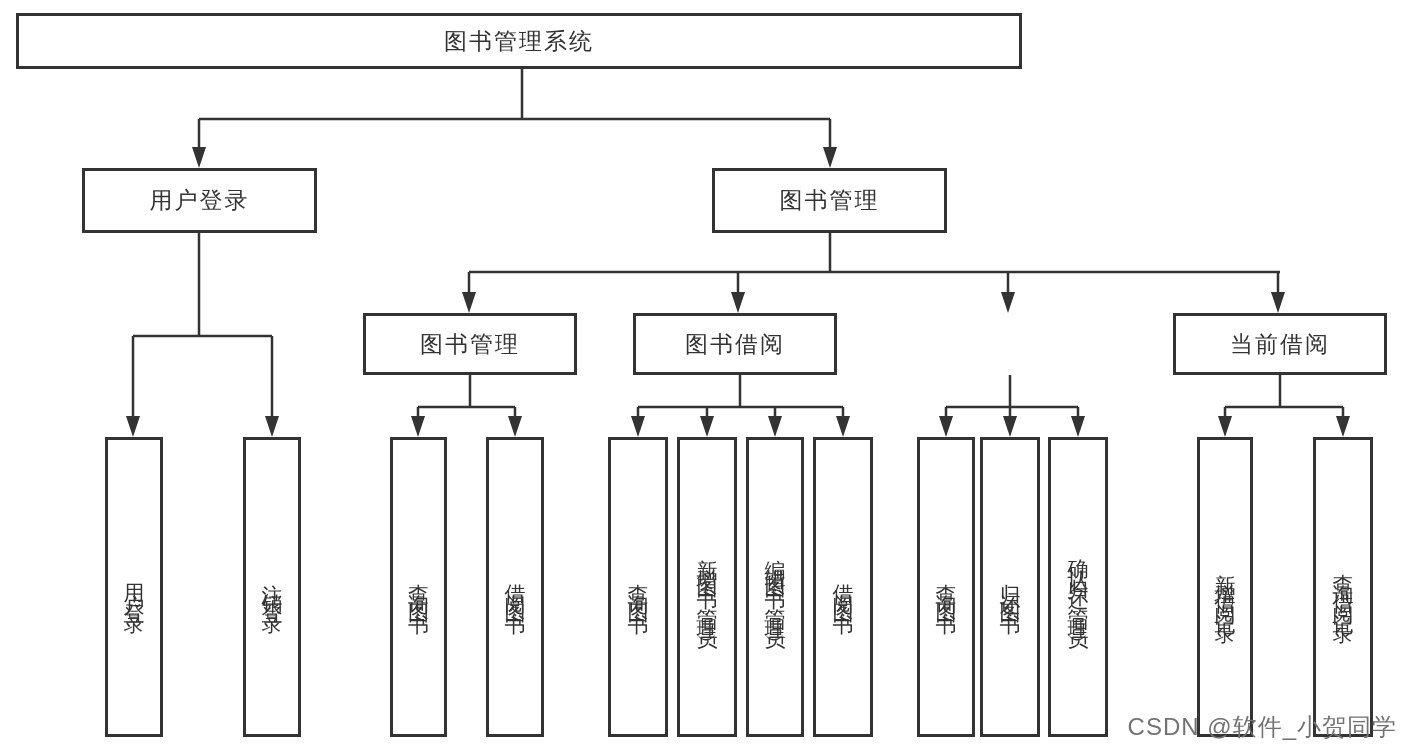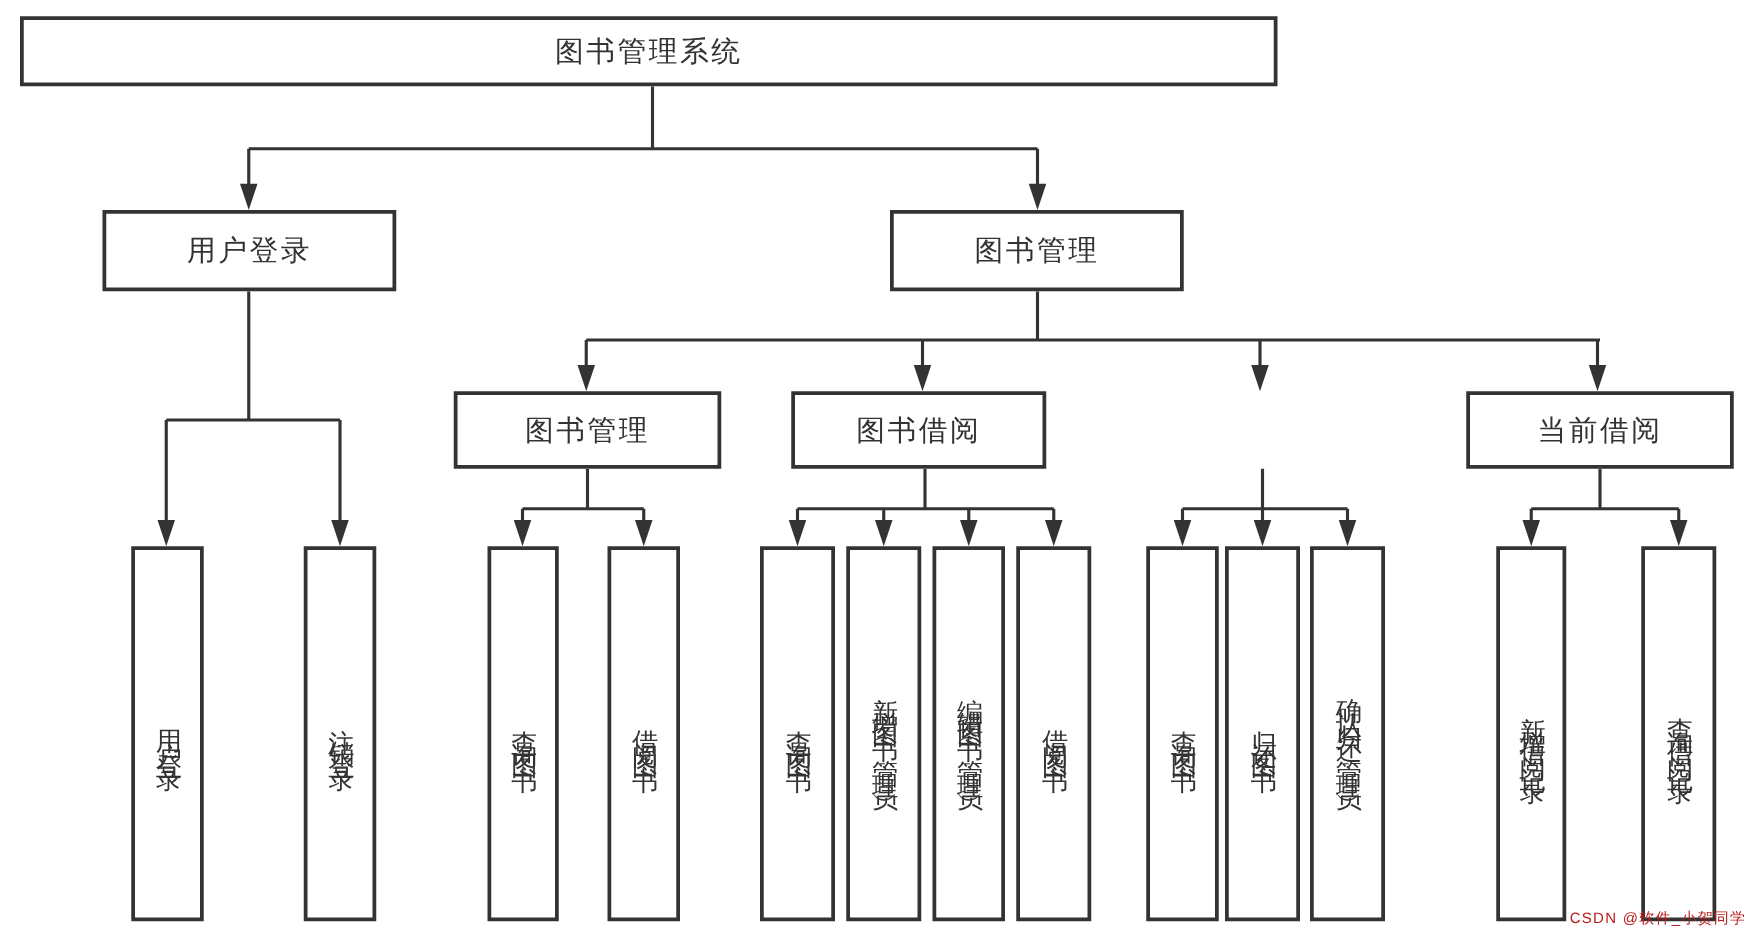--- a/index.html
+++ b/index.html
@@ -36,22 +36,22 @@
     writing-mode: vertical-rl;
     text-orientation: mixed;
     font-size: 21px;
     letter-spacing: 10px;
     white-space: nowrap;
   }
   .watermark {
     position: absolute;
     right: 8px;
     bottom: 4px;
-    font-size: 12px;
-    color: #b91c1c;
+    font-size: 24px;
+    color: #737373;
     letter-spacing: 1px;
     white-space: nowrap;
     z-index: 5;
   }
 </style>
 </head>
 <body>
 
 <div id="stage">
 

